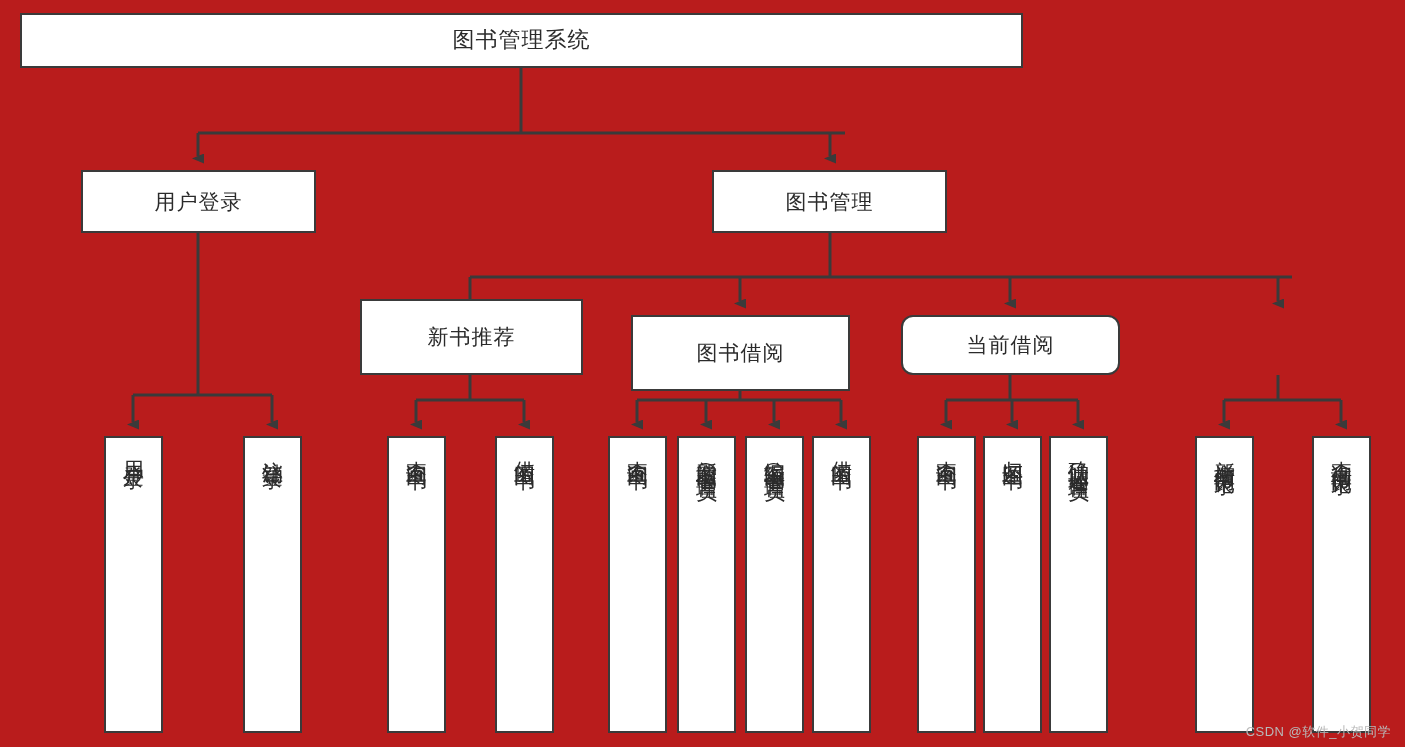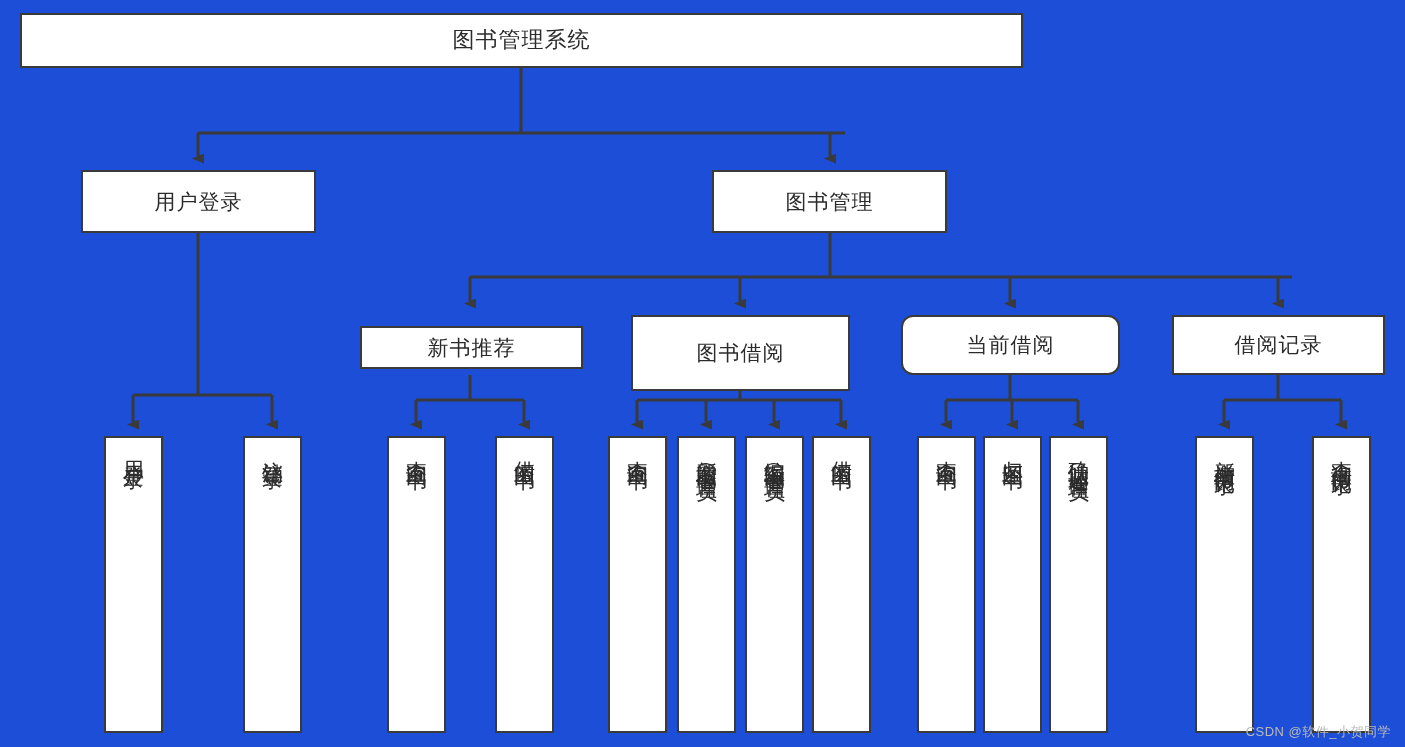--- a/index.html
+++ b/index.html
@@ -8,21 +8,21 @@
     padding: 0;
     background: #ffffff;
   }
   body {
     font-family: "Liberation Sans", "DejaVu Sans", sans-serif;
   }
   #canvas {
     position: relative;
     width: 1405px;
     height: 747px;
-    background: #1d4ed8;
+    background: #b91c1c;
     overflow: hidden;
   }
   svg.wires {
     position: absolute;
     left: 0;
     top: 0;
     width: 1405px;
     height: 747px;
   }
   .node {
@@ -128,31 +128,28 @@
     <span>图书管理系统</span>
   </div>
 
   <div class="node h-node" style="left:81px; top:170px; width:235px; height:63px;">
     <span>用户登录</span>
   </div>
   <div class="node h-node" style="left:712px; top:170px; width:235px; height:63px;">
     <span>图书管理</span>
   </div>
 
-  <div class="node h-node" style="left:360px; top:326px; width:223px; height:43px;text-align:right;">
+  <div class="node h-node" style="left:360px; top:299px; width:223px; height:76px;text-align:right;">
     <span>新书推荐</span>
   </div>
   <div class="node h-node" style="left:631px; top:315px; width:219px; height:76px;">
     <span>图书借阅</span>
   </div>
   <div class="node h-node" style="left:901px; top:315px; width:219px; height:60px;border-radius:12px;">
     <span>当前借阅</span>
-  </div>
-  <div class="node h-node" style="left:1172px; top:315px; width:213px; height:60px;">
-    <span>借阅记录</span>
   </div>
 
   <div class="node v-node" style="left:104px; top:436px; width:59px; height:297px;">
     <span class="v-text">用户登录</span>
   </div>
   <div class="node v-node" style="left:243px; top:436px; width:59px; height:297px;">
     <span class="v-text">注销登录</span>
   </div>
 
   <div class="node v-node" style="left:387px; top:436px; width:59px; height:297px;">

